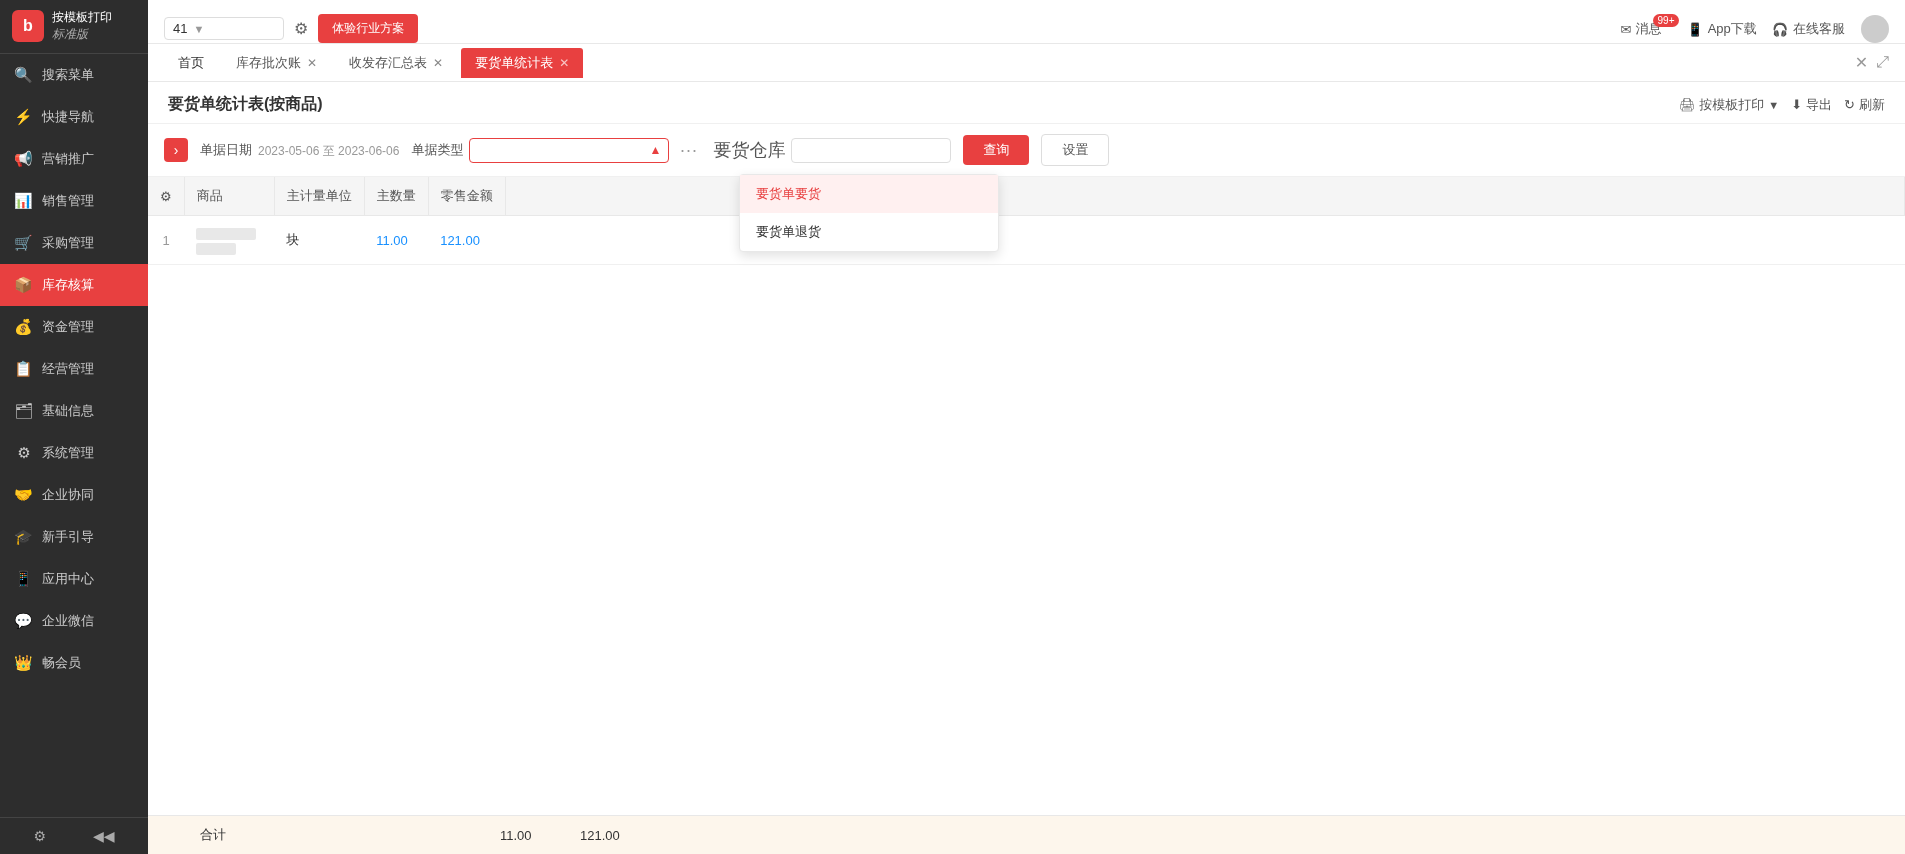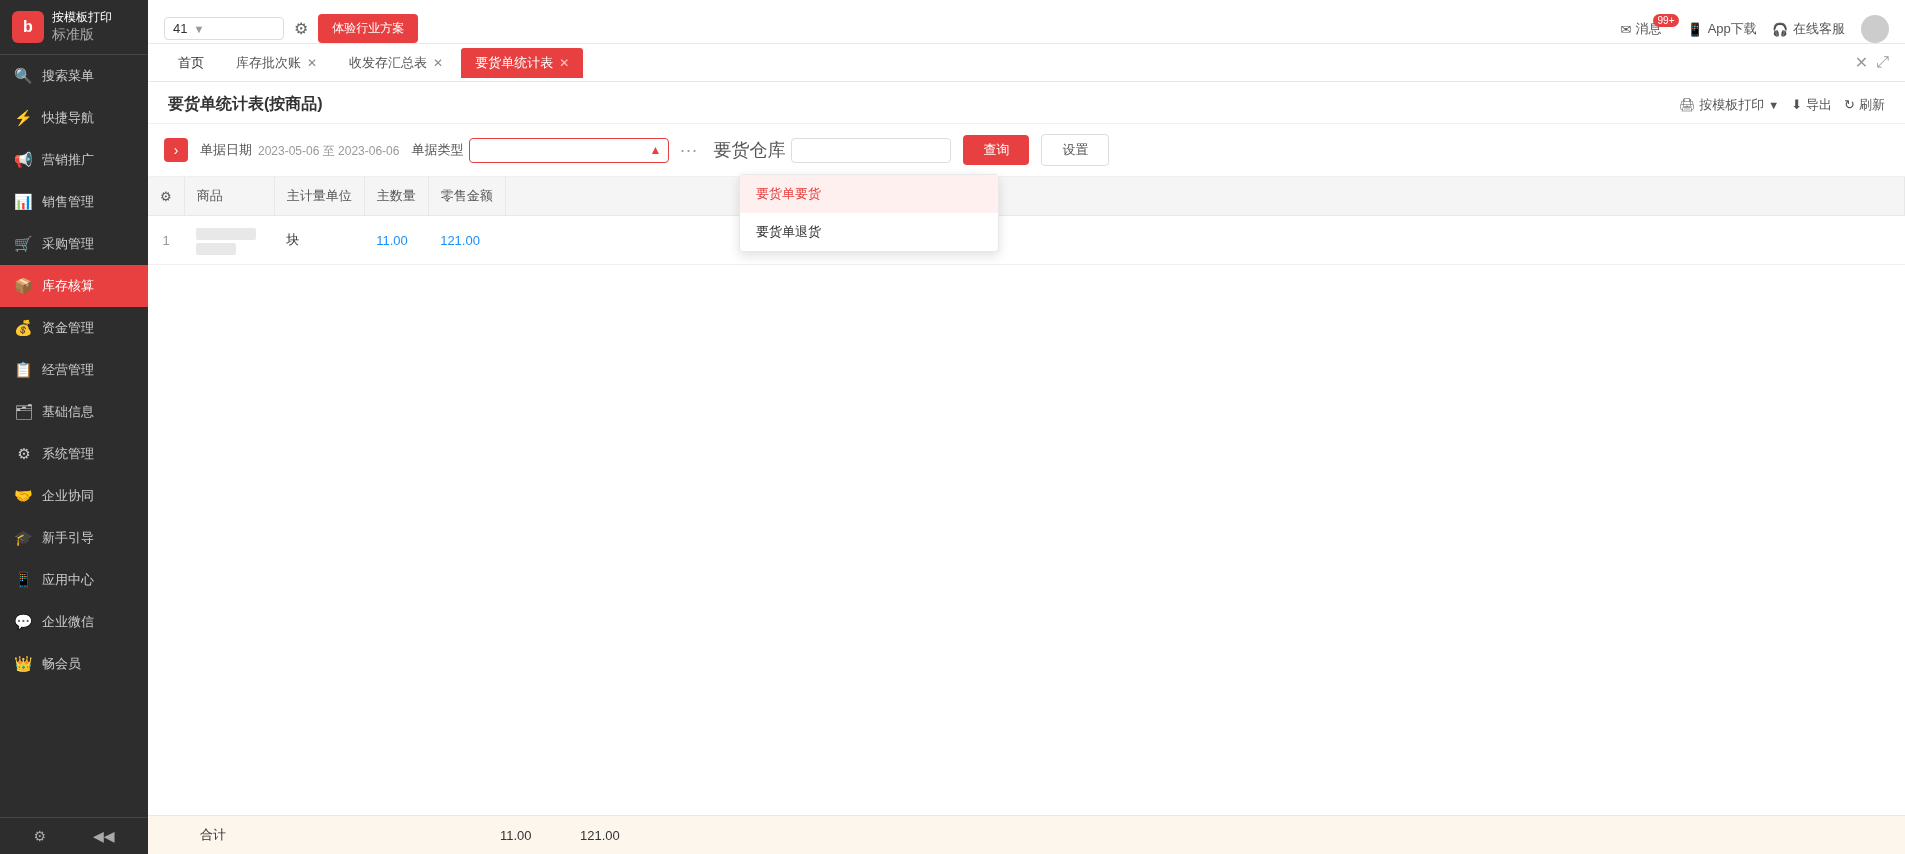--- a/index.html
+++ b/index.html
@@ -31,21 +31,21 @@
       display: flex;
       align-items: center;
       justify-content: center;
       color: white;
       font-weight: bold;
       font-size: 16px;
       margin-right: 8px;
       flex-shrink: 0;
     }
     .logo-text { font-size: 12px; color: #fff; line-height: 1.3; }
-    .logo-sub { font-size: 14px; color: #aaa; }
+    .logo-sub { font-size: 12px; color: #aaa; font-style: italic; }
 
     .sidebar-scroll {
       flex: 1;
       overflow-y: auto;
       overflow-x: hidden;
     }
     .sidebar-scroll::-webkit-scrollbar { width: 4px; }
     .sidebar-scroll::-webkit-scrollbar-thumb { background: #555; }
 
     .sidebar-item {

